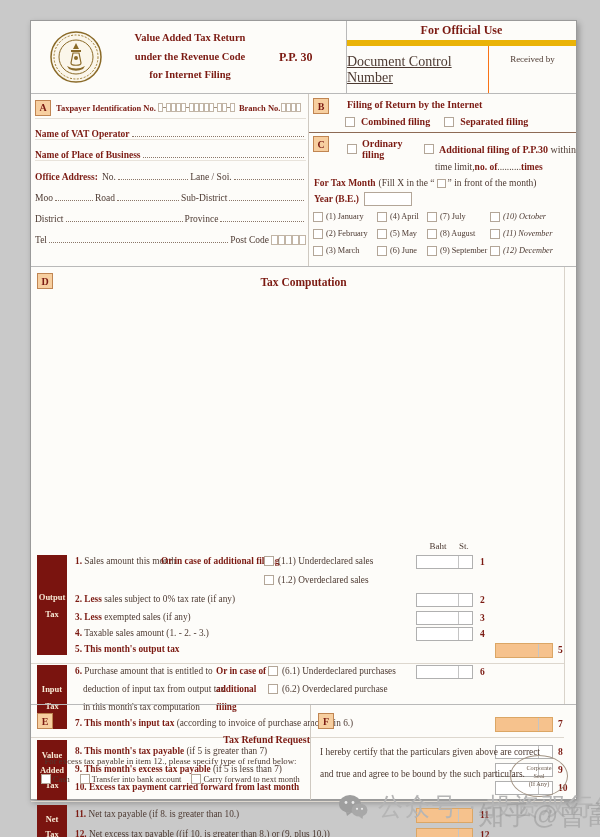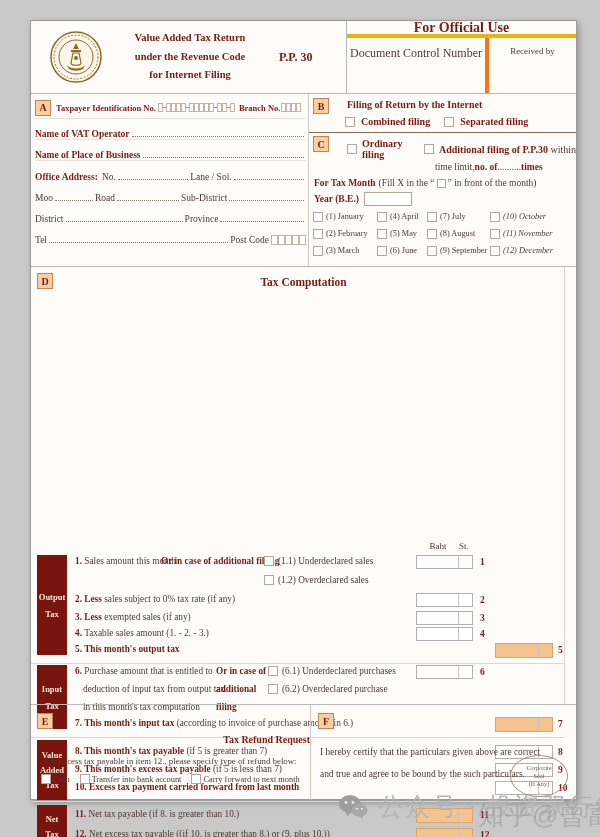--- a/index.html
+++ b/index.html
@@ -15,25 +15,25 @@
   .dots { flex:1; border-bottom:1px dotted #8a7668; height:2px; margin:0 2px 2px 2px; min-width:8px; }
   .cell { display:inline-block; width:5px; height:9px; border:1px solid #c2b5a6; background:#fff; }
   .dash { display:inline-block; width:3px; border-top:1px solid #a0907e; margin:0 0; vertical-align:middle; }
   
   .hdr { position:absolute; top:0; left:0; width:100%; height:73px; border-bottom:1px solid #b9b9b9; display:flex; }
   .hdr-left { width:315px; display:flex; align-items:center; padding-left:18px; }
   .hdr-titles { width:158px; text-align:center; margin-left:8px; }
   .hdr-titles div { font-size:10.5px; font-weight:bold; color:#7b1a12; line-height:1.75; }
   .ppcode { font-size:12px; font-weight:bold; color:#7b1a12; margin-left:10px; }
   .hdr-right { flex:1; border-left:1px solid #b9b9b9; display:flex; flex-direction:column; }
-  .ou-title { height:17px; border-bottom:4px solid #eab308; display:flex; align-items:center; justify-content:center;
-              font-size:14px; font-weight:bold; color:#7b1a12; }
+  .ou-title { height:25px; border-bottom:6px solid #eab308; display:flex; align-items:center; justify-content:center;
+              font-size:12px; font-weight:bold; color:#7b1a12; }
   .ou-body { flex:1; display:flex; }
-  .ou-c1 { width:142px; border-right:4px solid #f97316; display:flex; align-items:flex-start; justify-content:center;
-           padding-top:8px; font-size:12px; }
+  .ou-c1 { width:142px; border-right:1px solid #f97316; display:flex; align-items:flex-start; justify-content:center;
+           padding-top:8px; font-size:14px;text-decoration:underline; }
   .ou-c2 { flex:1; display:flex; align-items:flex-start; justify-content:center; padding-top:8px; font-size:9px; }
   
   .cols { position:absolute; top:73px; left:0; width:100%; height:172px; display:flex; }
   .colA { width:278px; border-right:1px solid #cfc9c1; padding:3px 2px 0 4px; font-size:9.5px; }
   .arow { display:flex; align-items:flex-end; height:21px; white-space:nowrap; }
   .arow.tinrow { border-bottom:1px solid #e4dfd7; font-size:8.5px; align-items:center; height:22px; }
   .arow.nline { border-bottom:1px solid #e8e3db; }
   .colB { flex:1; position:relative; font-size:9.5px; }
   .brow1 { padding:5px 0 0 38px; font-size:10px; }
   .brow2 { padding:6px 0 5px 36px; display:flex; align-items:center; gap:6px; font-size:10px; border-bottom:1px solid #8d6a55; }

